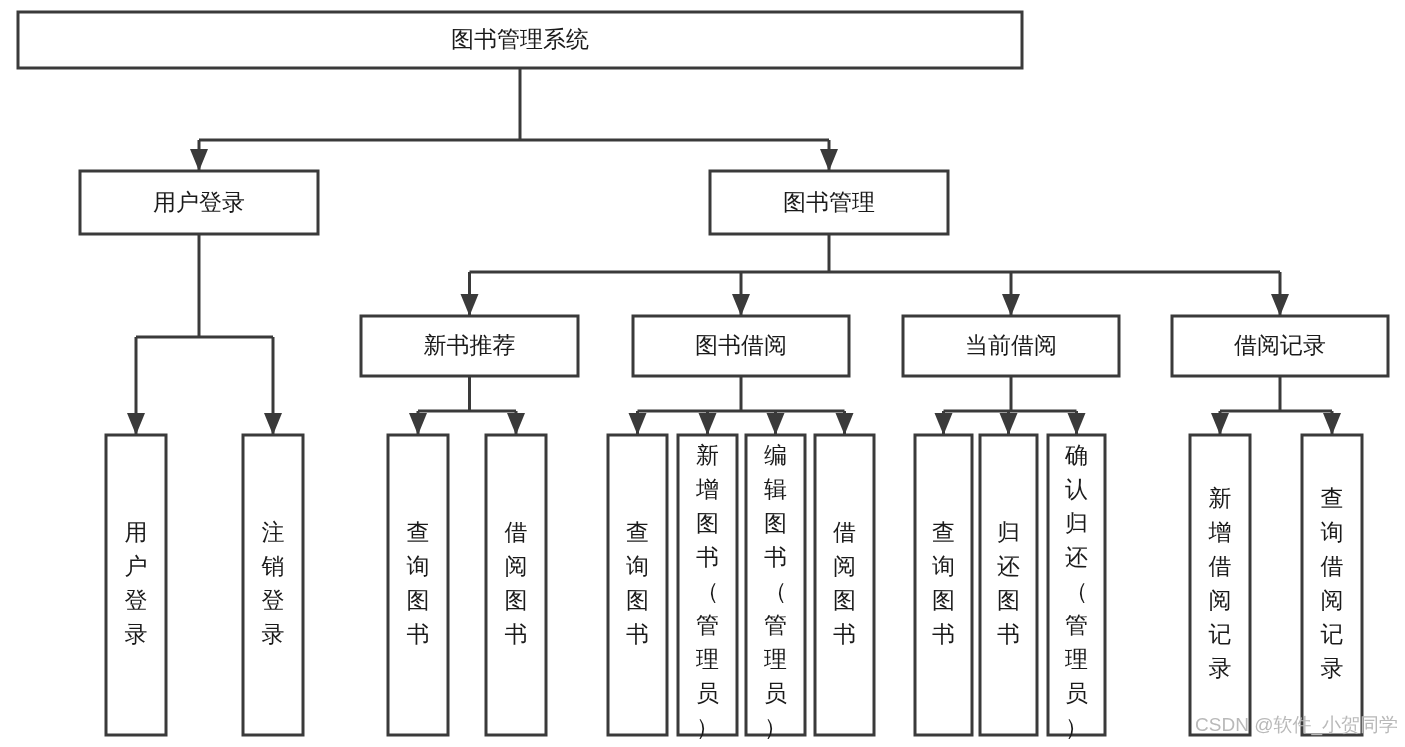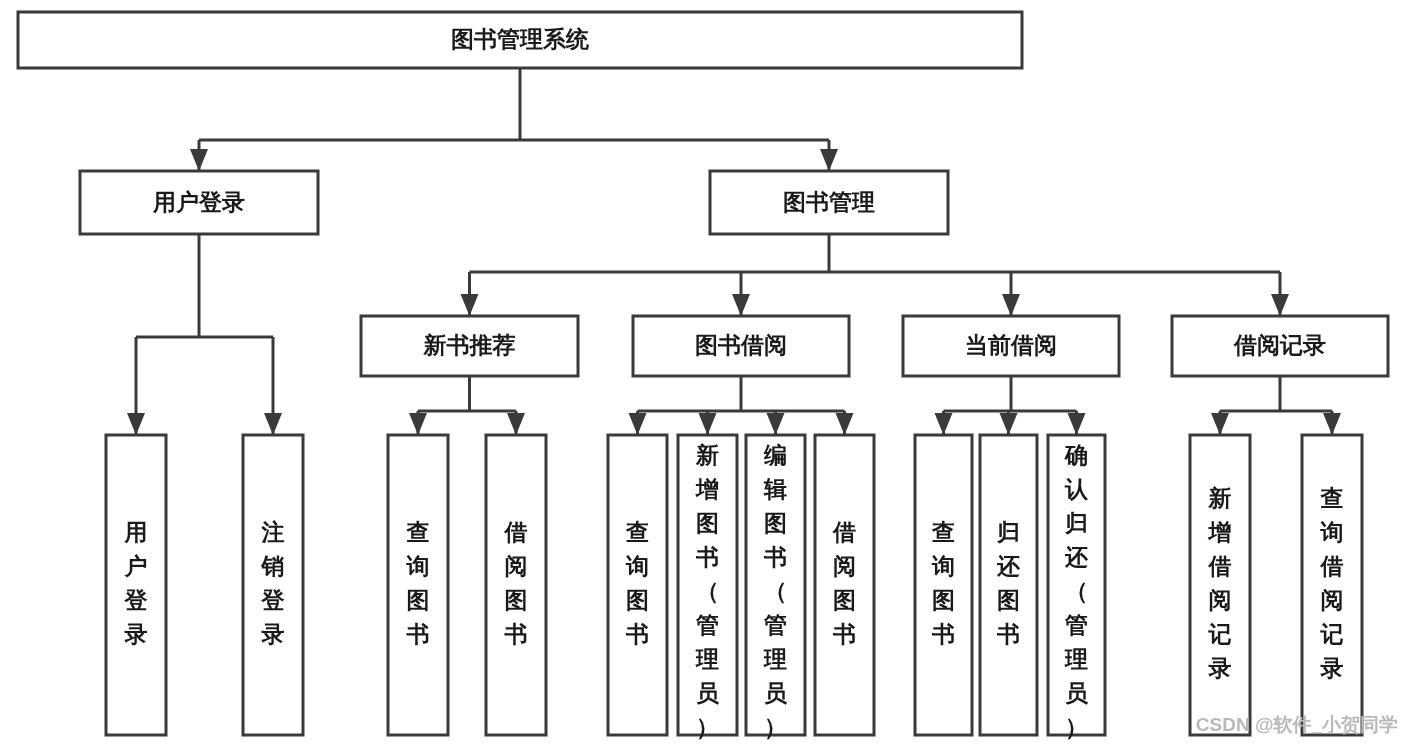--- a/index.html
+++ b/index.html
@@ -10,21 +10,20 @@
   }
   body {
     font-family: "Liberation Sans", "DejaVu Sans", sans-serif;
   }
   #diagram-root {
     position: relative;
     width: 1405px;
     height: 747px;
     background: #ffffff;
     overflow: hidden;
-    font-weight: bold;
   }
   svg.diagram-canvas {
     position: absolute;
     left: 0;
     top: 0;
     width: 1405px;
     height: 747px;
   }
   .node-box {
     fill: #ffffff;

